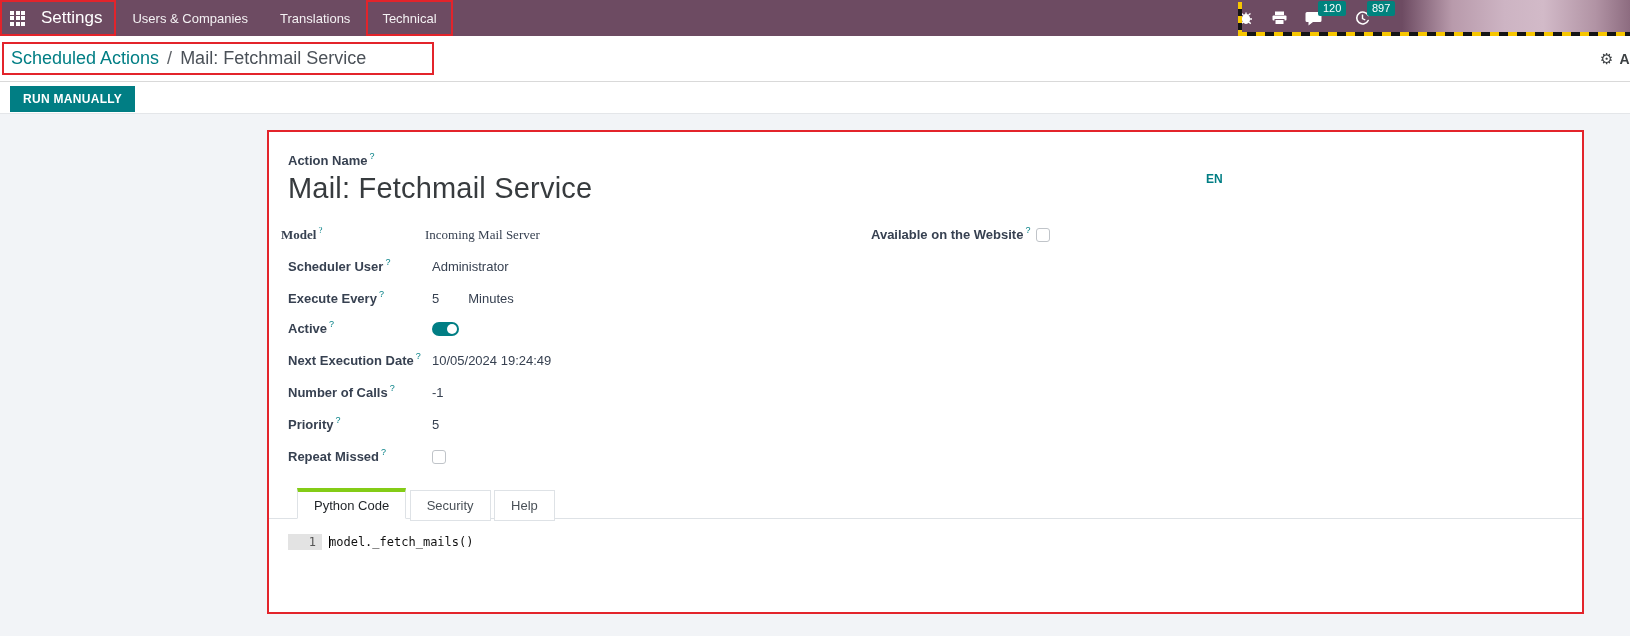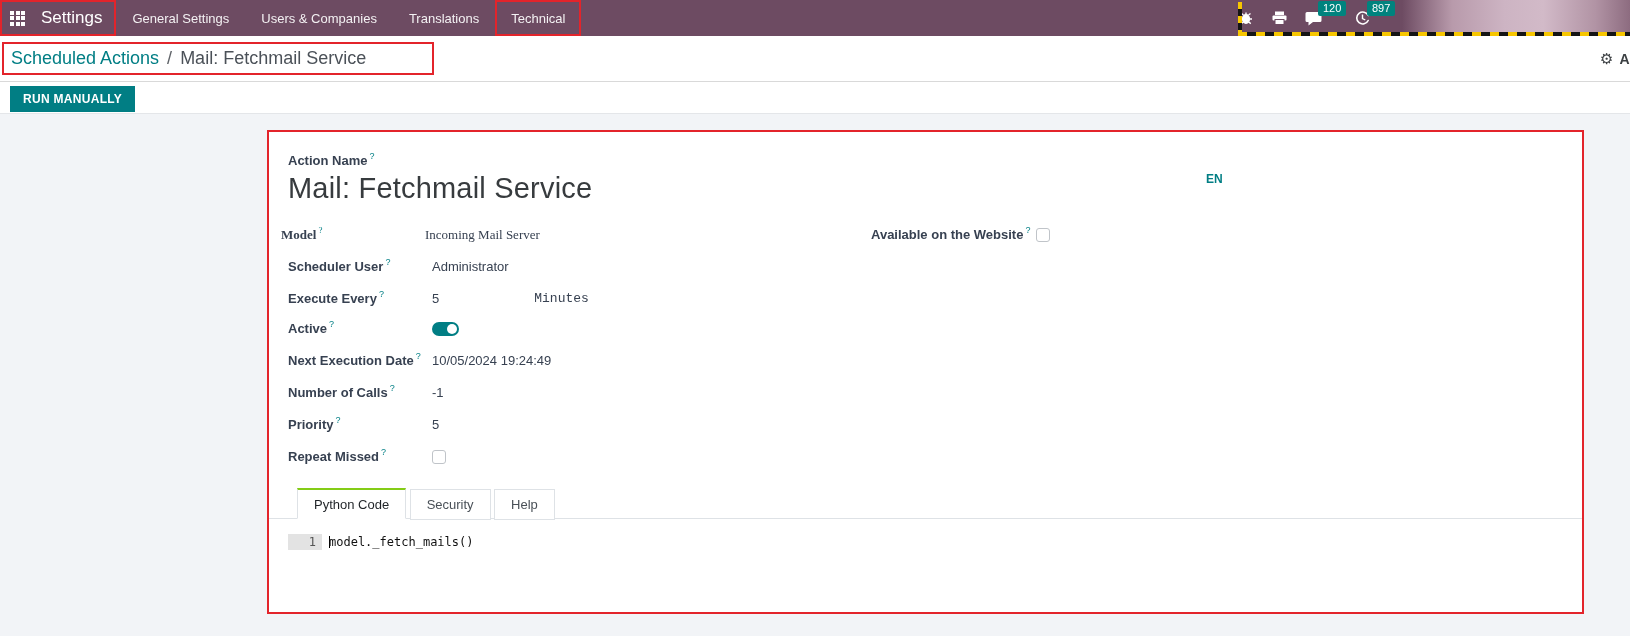--- a/index.html
+++ b/index.html
@@ -60,39 +60,39 @@
   .sup-q { color:#017e84; font-size:9px; vertical-align:top; position:relative; top:-2px; margin-left:2px; font-weight:normal; }
   .field-value { font-size:13px; color:#374151; }
 
   .head-block { position:absolute; left:19px; top:21px; }
   .big-title { font-size:29px; color:#373b3e; margin-top:4px; letter-spacing:.2px; }
   .lang-badge { position:absolute; left:899px; top:40px; color:#017e84; font-size:12px;
                 font-weight:bold; cursor:pointer;padding-left:38px; }
   .frow { position:absolute; display:flex; align-items:flex-start; }
   .frow .lab { width:144px; flex:0 0 144px; }
   .frow .val-wrap { display:flex; align-items:flex-start; }
-  .interval-suffix { margin-left:95px;font-family:Liberation Mono, monospace; }
+  .interval-suffix { margin-left:29px; }
 
   .toggle { width:27px; height:14px; background:#017e84; border-radius:8px; position:relative;
             cursor:pointer; margin-top:1px; }
   .toggle .knob { position:absolute; right:2px; top:2px; width:10px; height:10px;
                   background:#fff; border-radius:50%; }
   .checkbox { width:14px; height:14px; border:1px solid #c0c4c9; border-radius:3px;
               background:#fff; cursor:pointer; margin-top:1px; }
 
   .rcol-label { width:165px; }
 
   
   .tabs { position:absolute; left:0; top:356px; width:100%; height:31px;
           border-bottom:1px solid #dee2e6; }
   .tab { position:relative; top:0; display:inline-flex; align-items:center; height:31px;
          padding:0 16px; font-size:13px; color:#495057; cursor:pointer;
          border:1px solid #dee2e6; background:#fff; margin-left:-1px; }
   .tab:first-child { margin-left:28px; }
-  .tab.active { color:#1f2327; border-top:2px solid #84cc16; border-bottom:1px solid #fff; z-index:2; }
+  .tab.active { color:#1f2327; border-top:4px solid #84cc16; border-bottom:1px solid #fff; z-index:2; }
 
   
   .code-area { position:absolute; left:19px; top:402px; width:1270px;
                font-family:"DejaVu Sans Mono", monospace; font-size:12px; display:flex; }
   .gutter { background:#e3e3e3; color:#555; width:34px; text-align:right;
             padding:1px 6px 1px 0; flex:0 0 34px; }
   .code-line { padding:1px 0 1px 6px; color:#111; border-left:1px solid #fff; }
   .cursor-bar { display:inline-block; width:1px; height:12px; background:#000;
                 vertical-align:-2px; margin-right:-1px; }
 </style>
@@ -107,21 +107,20 @@
         <span></span>
         <span></span>
         <span></span>
         <span></span>
         <span></span>
         <span></span>
         <span></span>
     </div>
     <span class="app-title">Settings</span>
   </div>
-  <div class="nav-menu">General Settings</div>
   <div class="nav-menu">Users &amp; Companies</div>
   <div class="nav-menu">Translations</div>
   <div class="nav-menu annotated">Technical</div>
 
   <div class="nav-right">
     <div class="sys-icons">
       <div class="sys-icon">
         <svg width="16" height="16" viewBox="0 0 16 16">
             <g fill="none" stroke="#fff" stroke-width="1.4">
           <ellipse cx="8" cy="9" rx="3.4" ry="4.2" fill="#fff"></ellipse>

